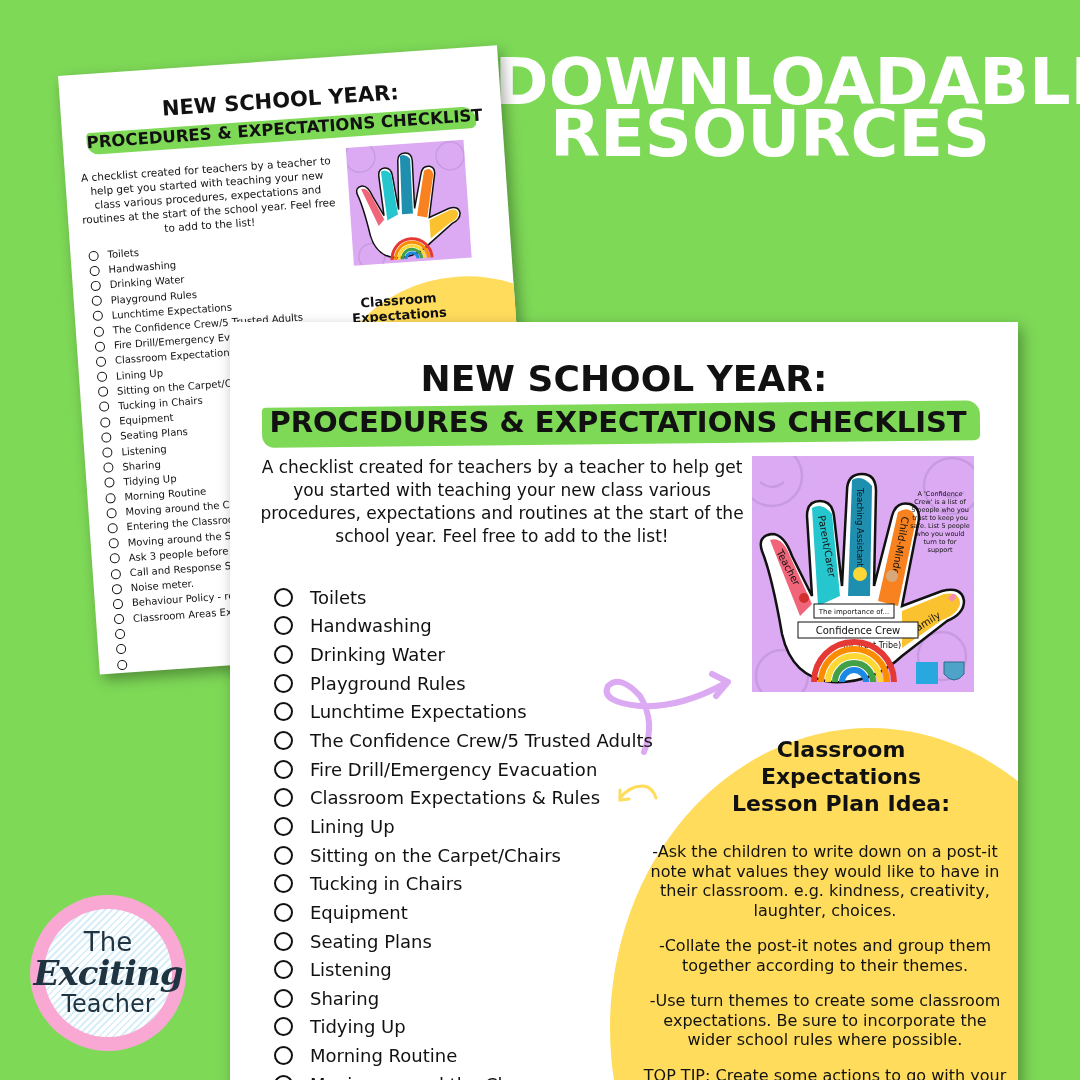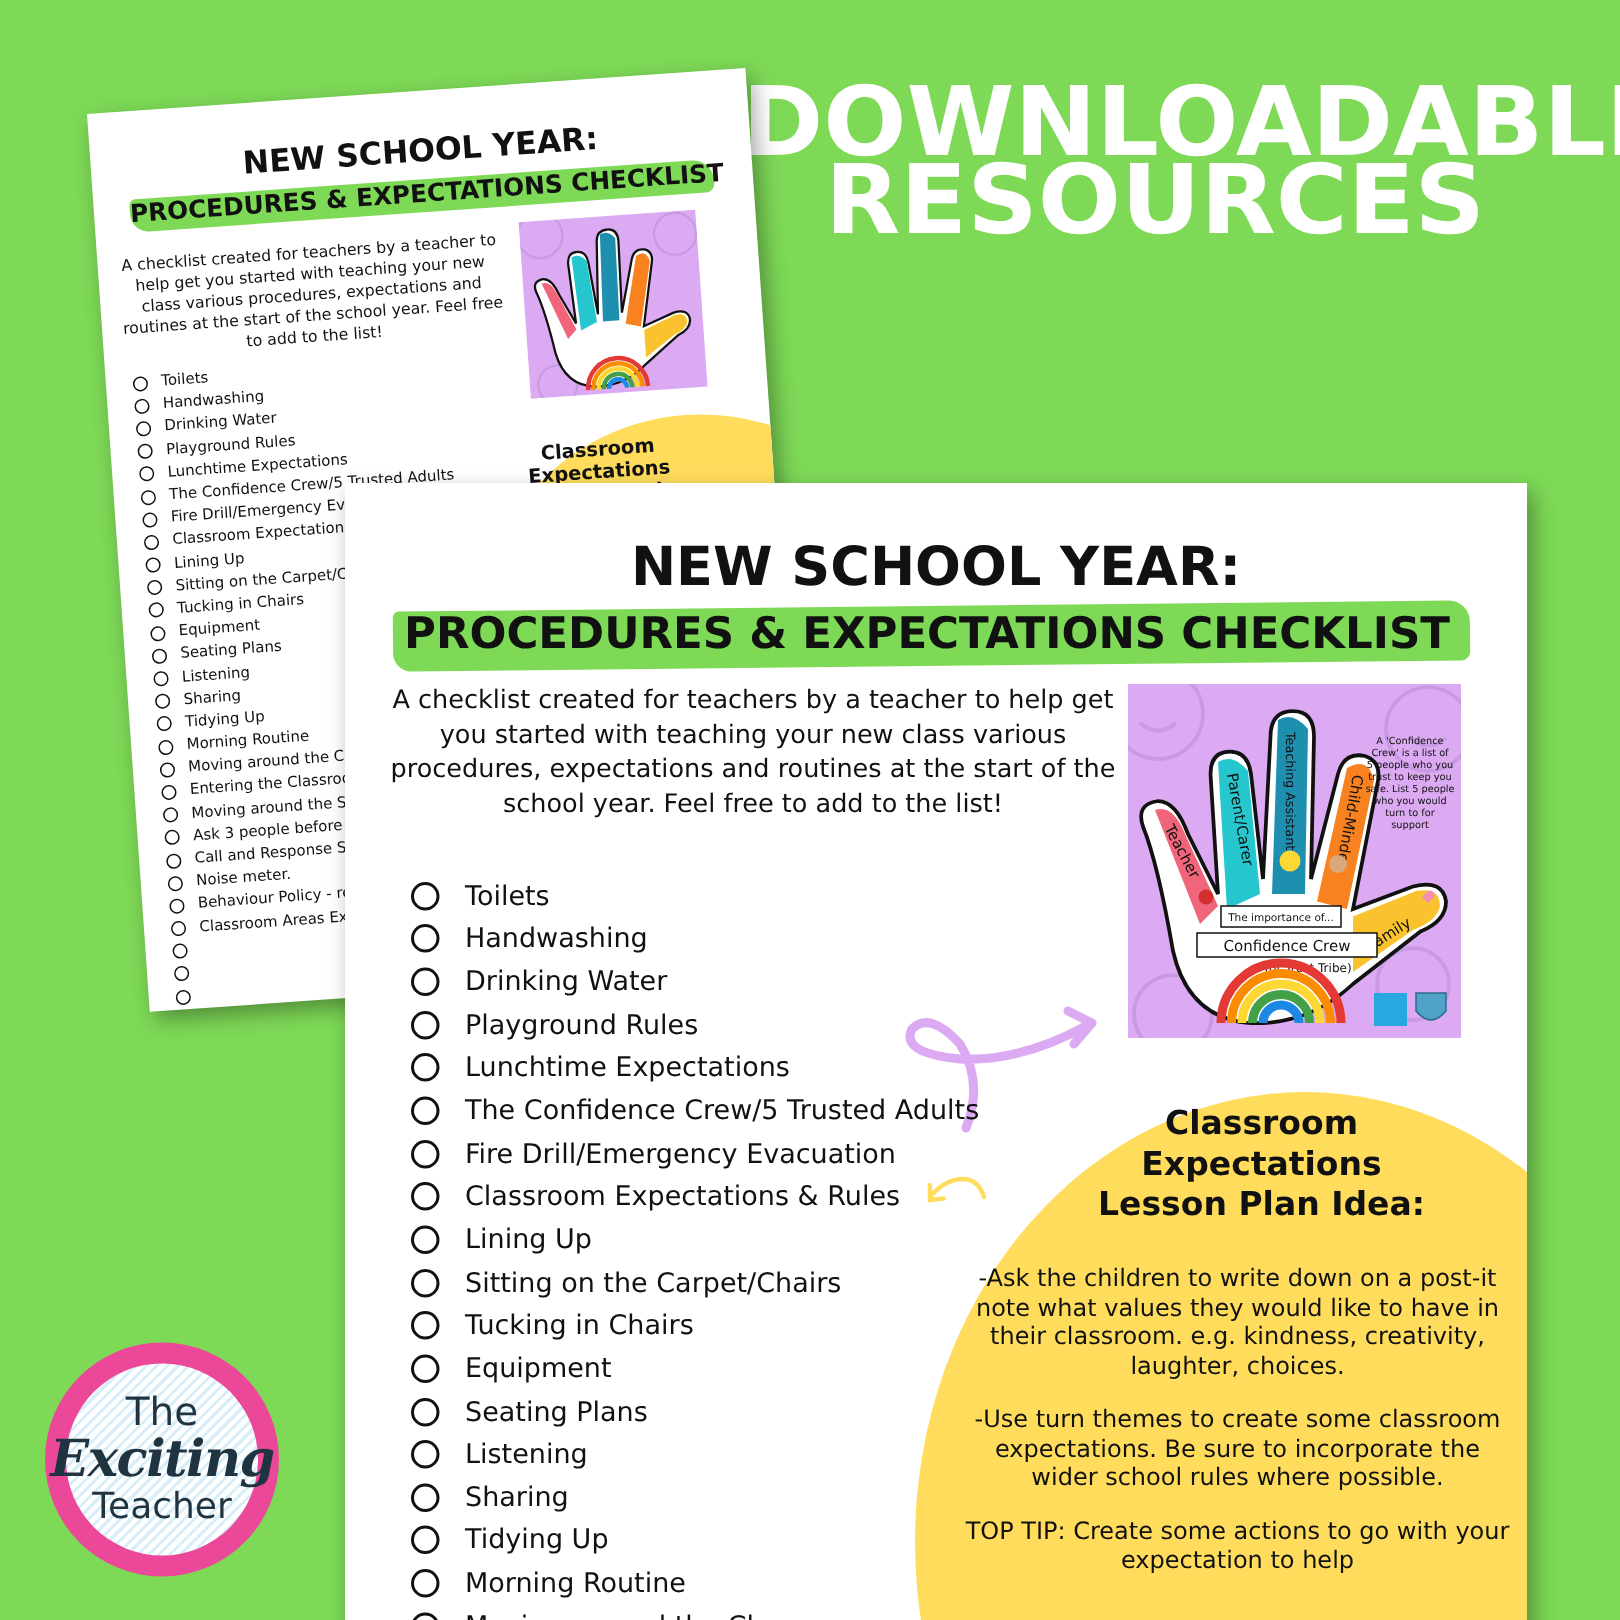--- a/index.html
+++ b/index.html
@@ -112,21 +112,21 @@
     #front-page .checklist .circle { width: 19px; height: 19px; margin-right: 17px; }
     #front-page .yellow-blob { left: 380px; top: 406px; width: 520px; height: 600px; }
     #front-page .plan-title { left: 480px; top: 414px; width: 262px; font-size: 22px; line-height: 27px; }
     #front-page .plan-body { left: 410px; top: 520px; width: 370px; font-size: 16px; line-height: 19.5px; }
 
     .arrow-svg { position: absolute; overflow: visible; }
 
     
     .logo {
       position: absolute; left: 30px; top: 895px; width: 156px; height: 156px;
-      border-radius: 50%; background: #ec4899;
+      border-radius: 50%; background: #f9a8d4;
       display: flex; align-items: center; justify-content: center;
     }
     .logo-inner {
       width: 128px; height: 128px; border-radius: 50%;
       background: repeating-linear-gradient(135deg, #ffffff 0 3px, #d8eef9 3px 5px);
       display: flex; flex-direction: column; align-items: center; justify-content: center;
       color: #1f3340;
     }
     .logo .l1 { font-family: "DejaVu Sans", sans-serif; font-size: 26px; line-height: 28px; }
     .logo .l2 { font-family: "DejaVu Serif", serif; font-style: italic; font-weight: bold; font-size: 34px; line-height: 34px; letter-spacing: -1px; }
@@ -441,20 +441,21 @@
   </ul>
 
   <div class="yellow-blob"></div>
   <div class="plan-title">
     <div>Classroom</div>
     <div>Expectations</div>
     <div>Lesson Plan Idea:</div>
   </div>
   <div class="plan-body">
     <p>-Ask the children to write down on a post-it note what values they would like to have in their classroom. e.g. kindness, creativity, laughter, choices.</p>
+    <p>-Collate the post-it notes and group them together according to their themes.</p>
     <p>-Use turn themes to create some classroom expectations. Be sure to incorporate the wider school rules where possible.</p>
     <p>TOP TIP: Create some actions to go with your expectation to help</p>
   </div>
 </div>
 
 <div class="logo">
   <div class="logo-inner">
     <div class="l1">The</div>
     <div class="l2">Exciting</div>
     <div class="l3">Teacher</div>

